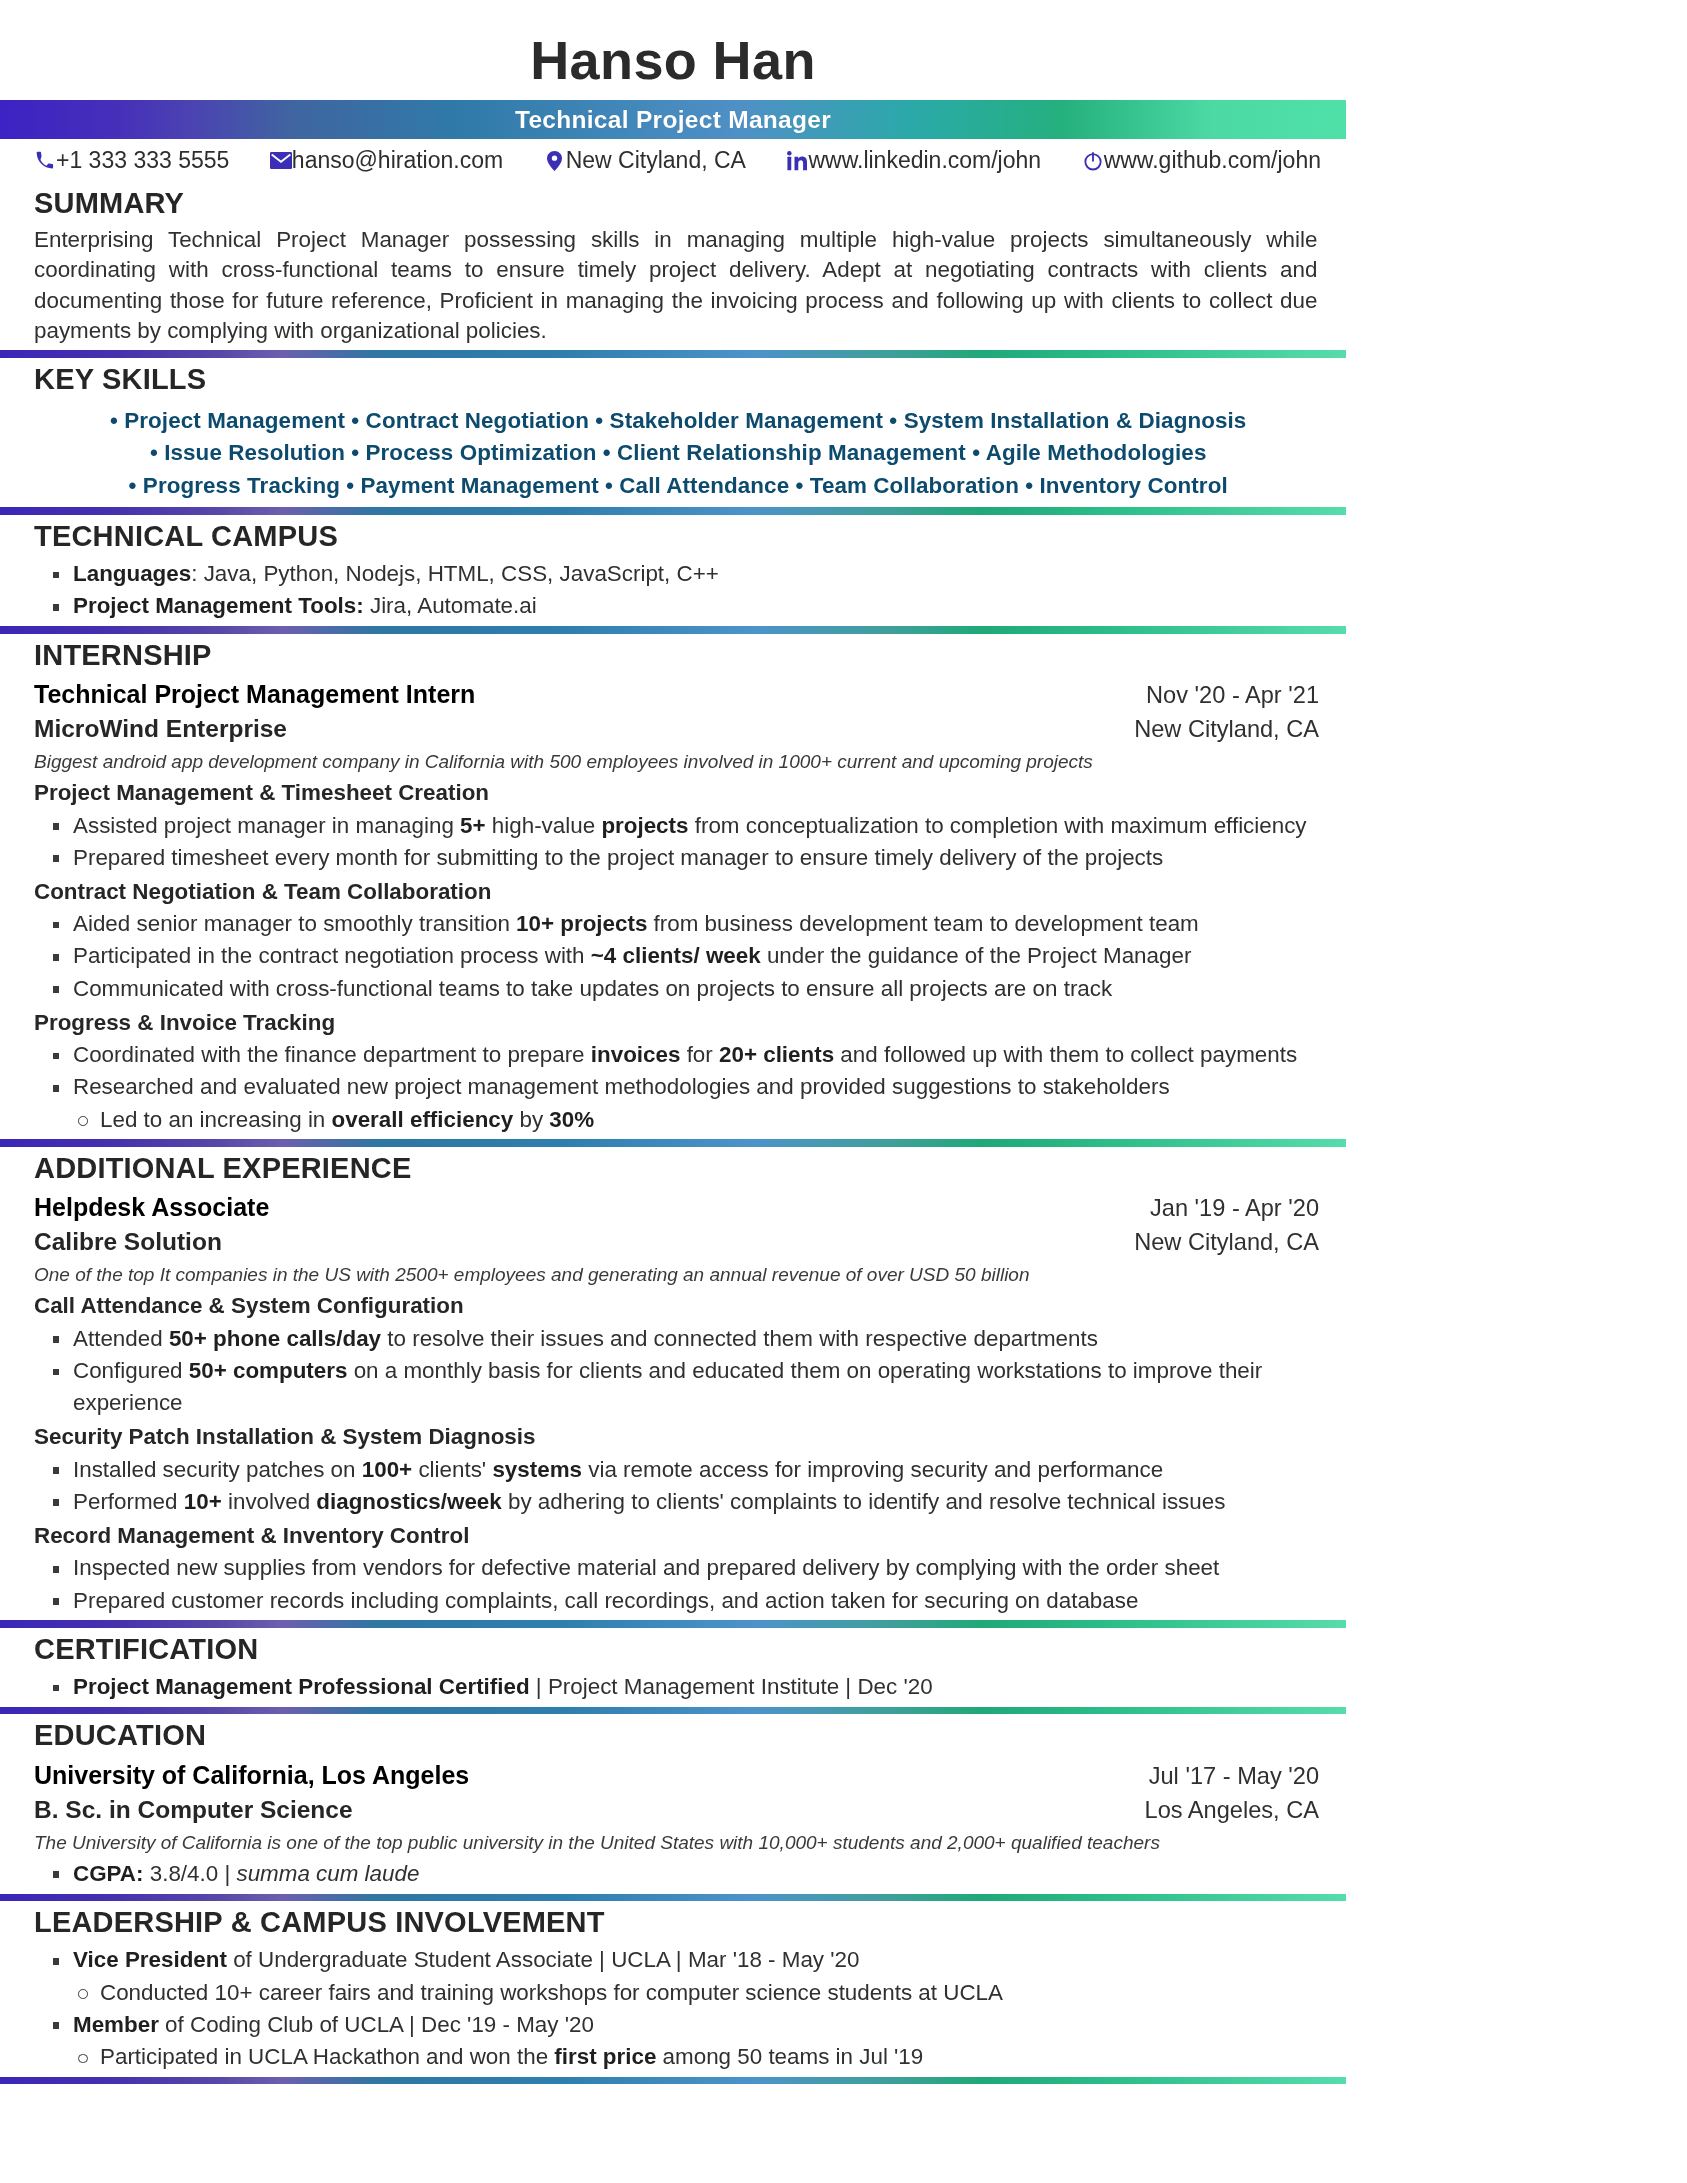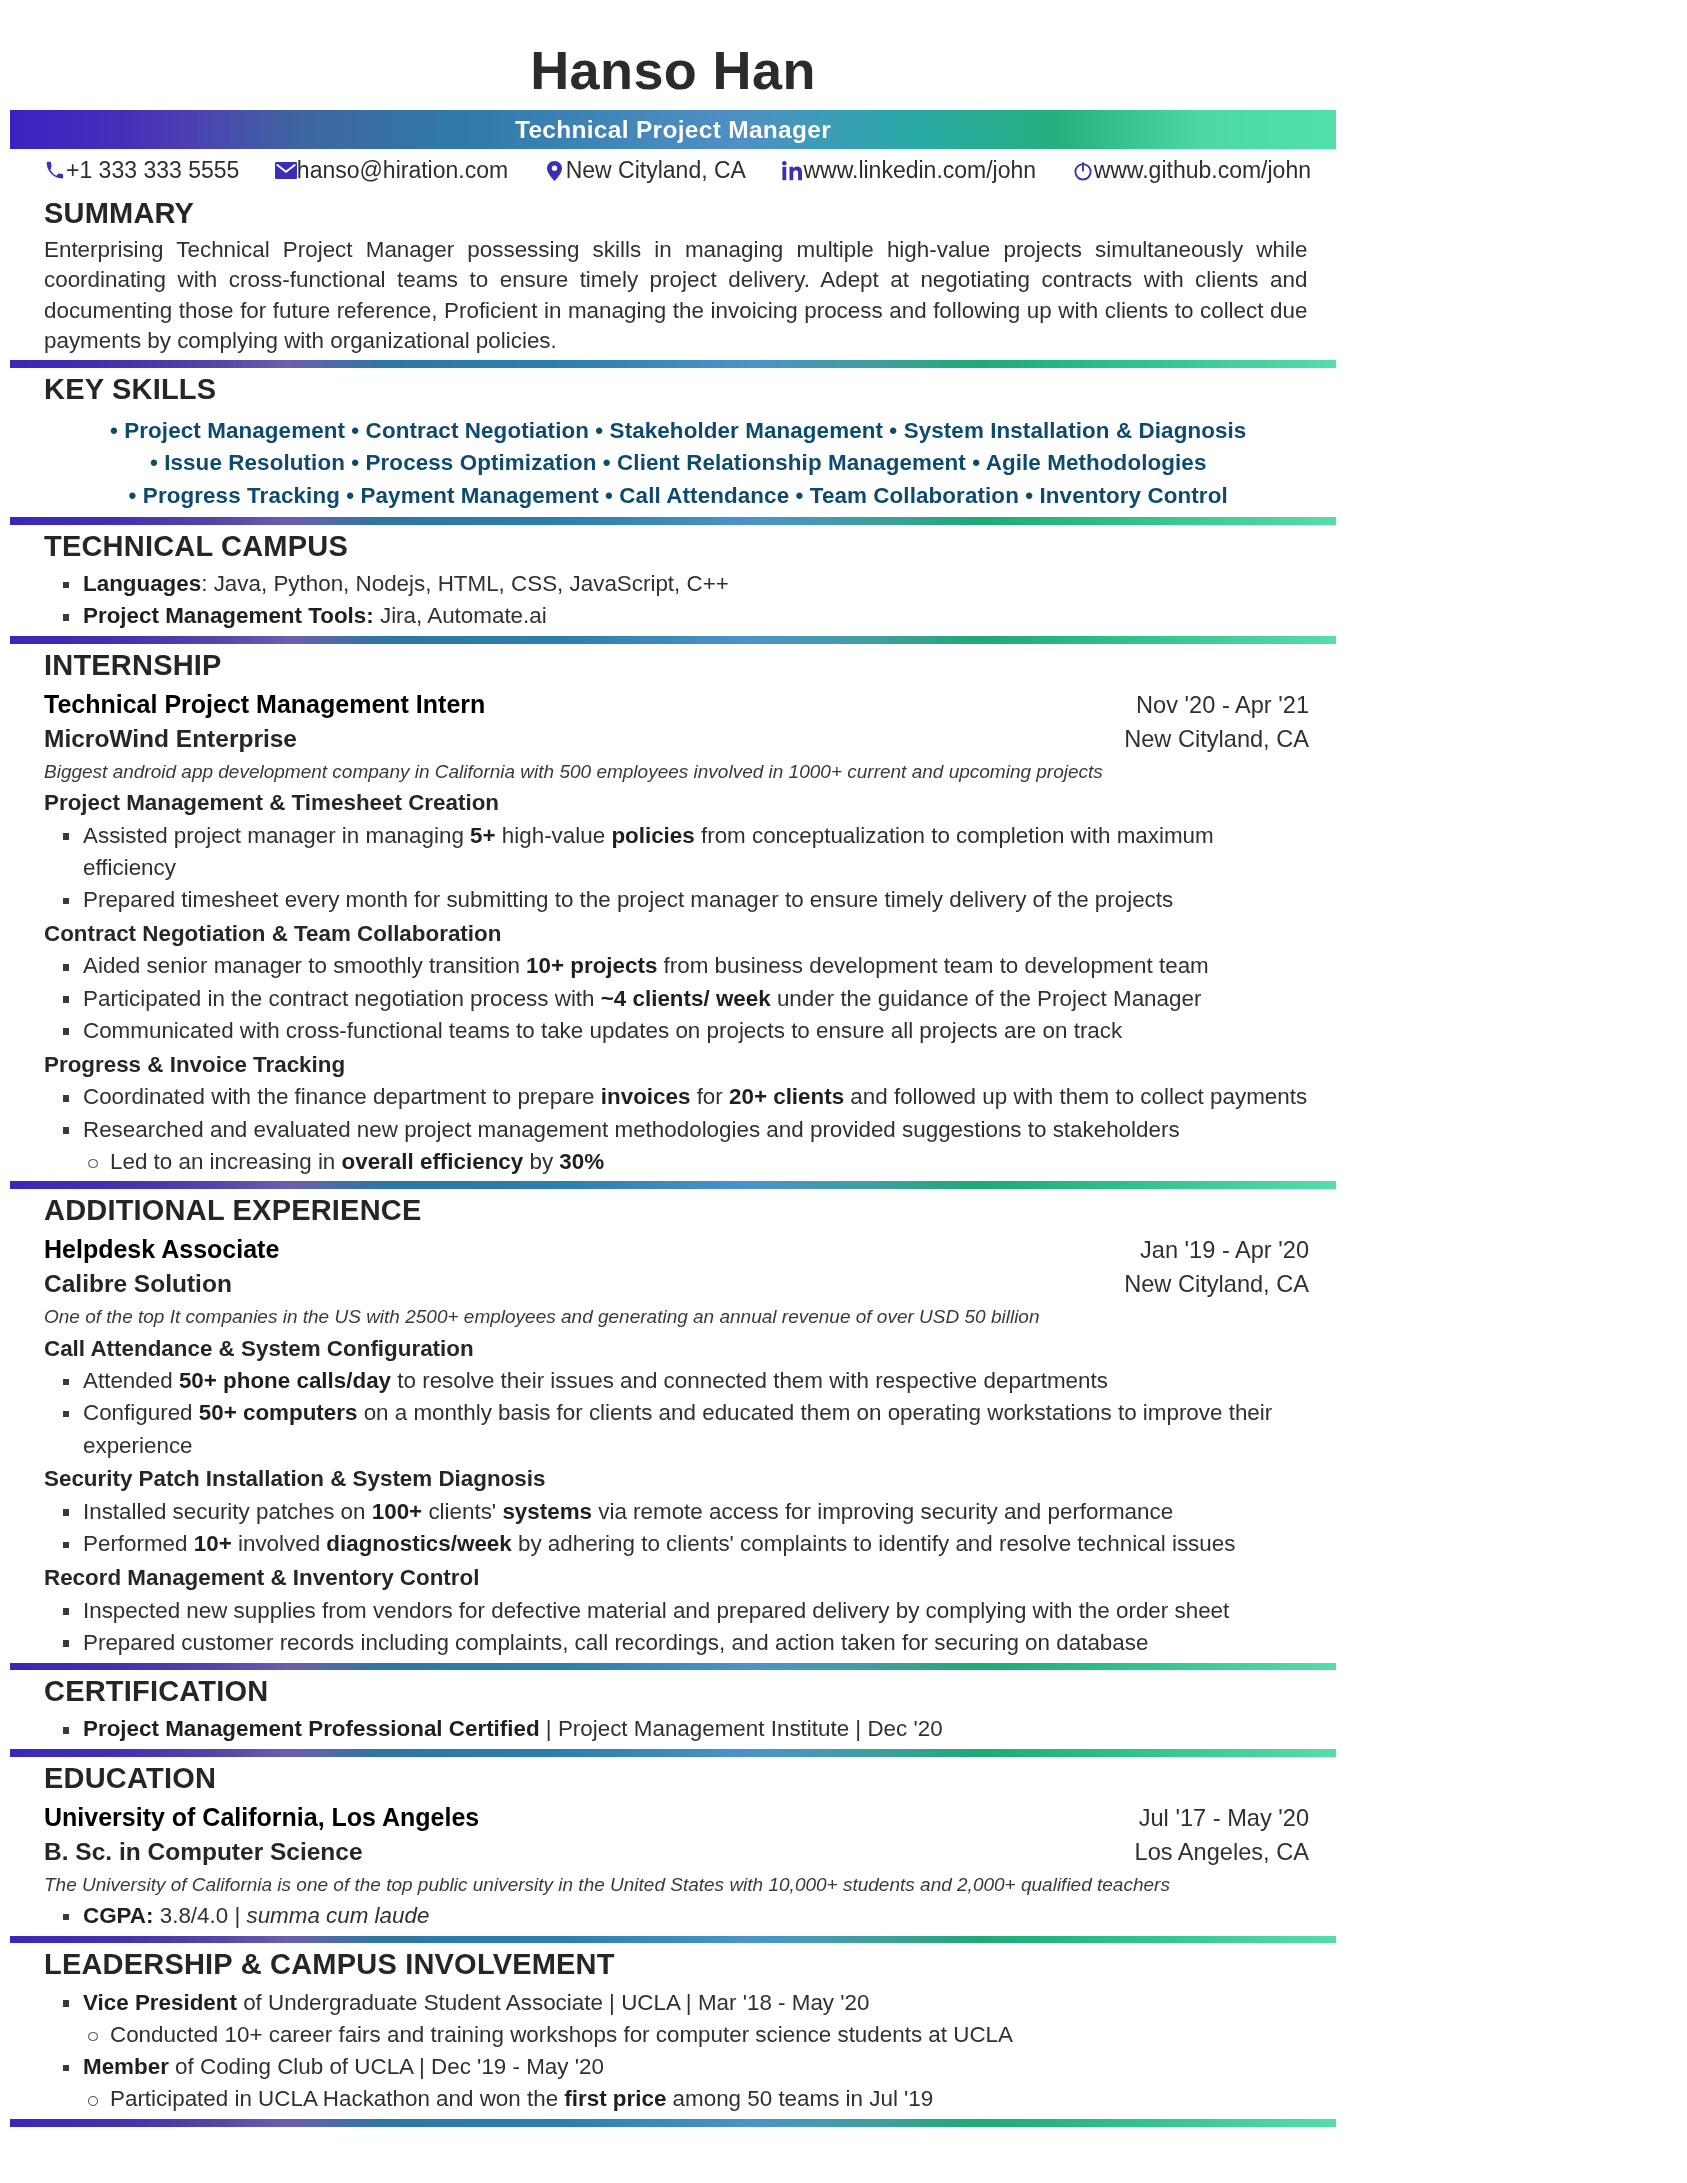--- a/index.html
+++ b/index.html
@@ -6,21 +6,21 @@
   html, body { margin: 0; padding: 0; }
   body {
     width: 1687px;
     min-height: 2183px;
     background: #ffffff;
     font-family: "Liberation Sans", sans-serif;
     color: #2b2b2b;
     -webkit-font-smoothing: antialiased;
   }
 
-  .page { width: 1346px; min-height: 2183px; position: relative; padding: 10px; }
+  .page { width: 1346px; min-height: 2183px; position: relative; padding: 0; }
 
   
   .name-wrap { text-align: center; padding: 32px 0 11.8px 0; }
   .name {
     font-size: 54px;
     font-weight: bold;
     letter-spacing: 0.4px;
     color: #2b2b2b;
     line-height: 1.05;
   }
@@ -279,21 +279,21 @@
       <div class="exp-right">Nov '20 - Apr '21</div>
     </div>
     <div class="exp-row">
       <div class="exp-org">MicroWind Enterprise</div>
       <div class="exp-right">New Cityland, CA</div>
     </div>
     <div class="exp-desc">Biggest android app development company in California with 500 employees involved in 1000+ current and upcoming projects</div>
     <div id="internship-groups">
         <div class="sub-head">Project Management &amp; Timesheet Creation</div>
         <ul class="b">
-          <li><span>Assisted project manager in managing </span><span class="bold">5+</span><span> high-value </span><span class="bold">policies</span><span> from conceptualization to completion with maximum efficiency</span></li>
+          <li><span>Assisted project manager in managing </span><span class="bold">5+</span><span> high-value </span><span class="bold">projects</span><span> from conceptualization to completion with maximum efficiency</span></li>
           <li><span>Prepared timesheet every month for submitting to the project manager to ensure timely delivery of the projects</span></li>
         </ul>
         <div class="sub-head">Contract Negotiation &amp; Team Collaboration</div>
         <ul class="b">
           <li><span>Aided senior manager to smoothly transition </span><span class="bold">10+ projects</span><span> from business development team to development team</span></li>
           <li><span>Participated in the contract negotiation process with </span><span class="bold">~4 clients/ week</span><span> under the guidance of the Project Manager</span></li>
           <li><span>Communicated with cross-functional teams to take updates on projects to ensure all projects are on track</span></li>
         </ul>
         <div class="sub-head">Progress &amp; Invoice Tracking</div>
         <ul class="b">

